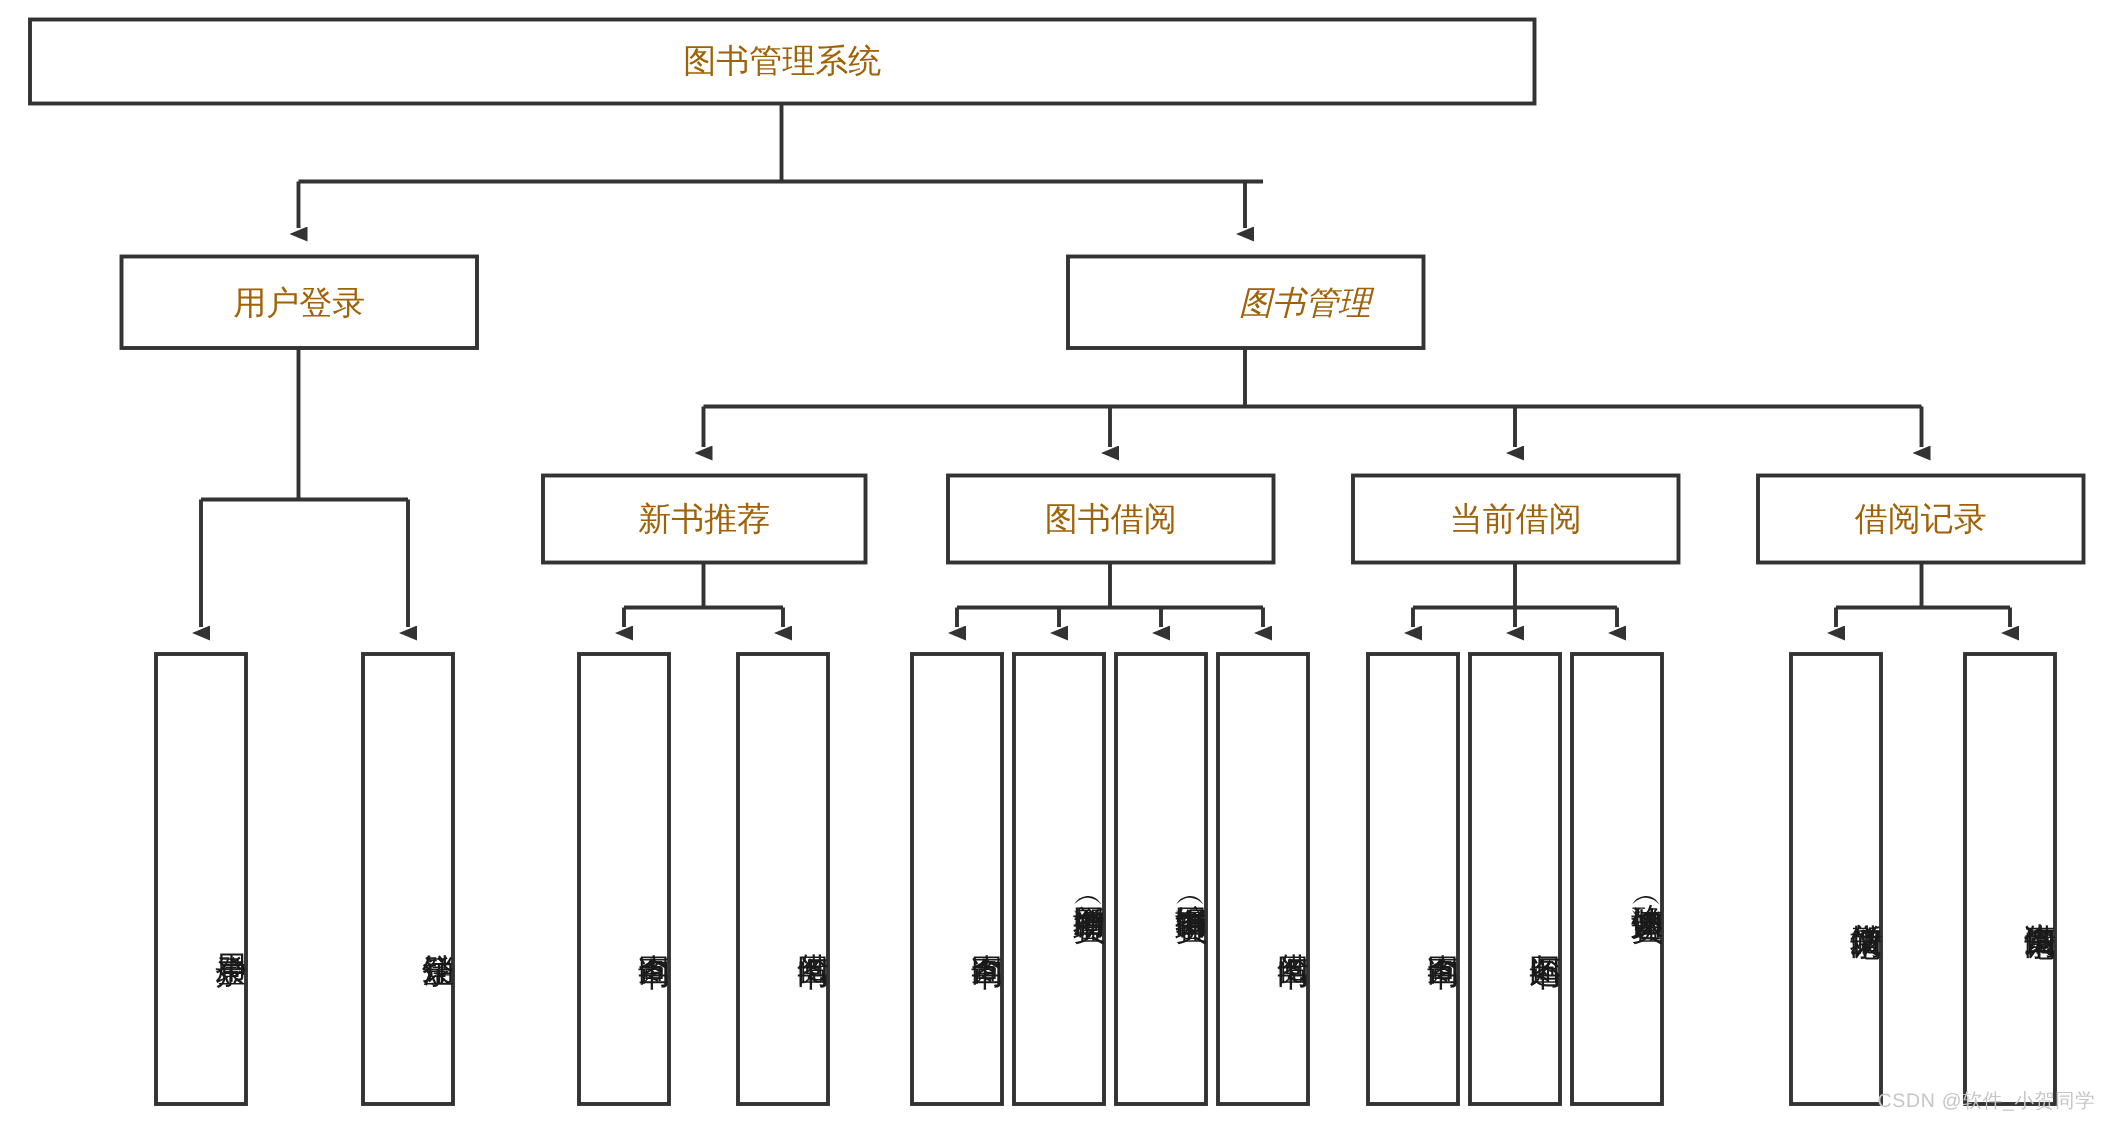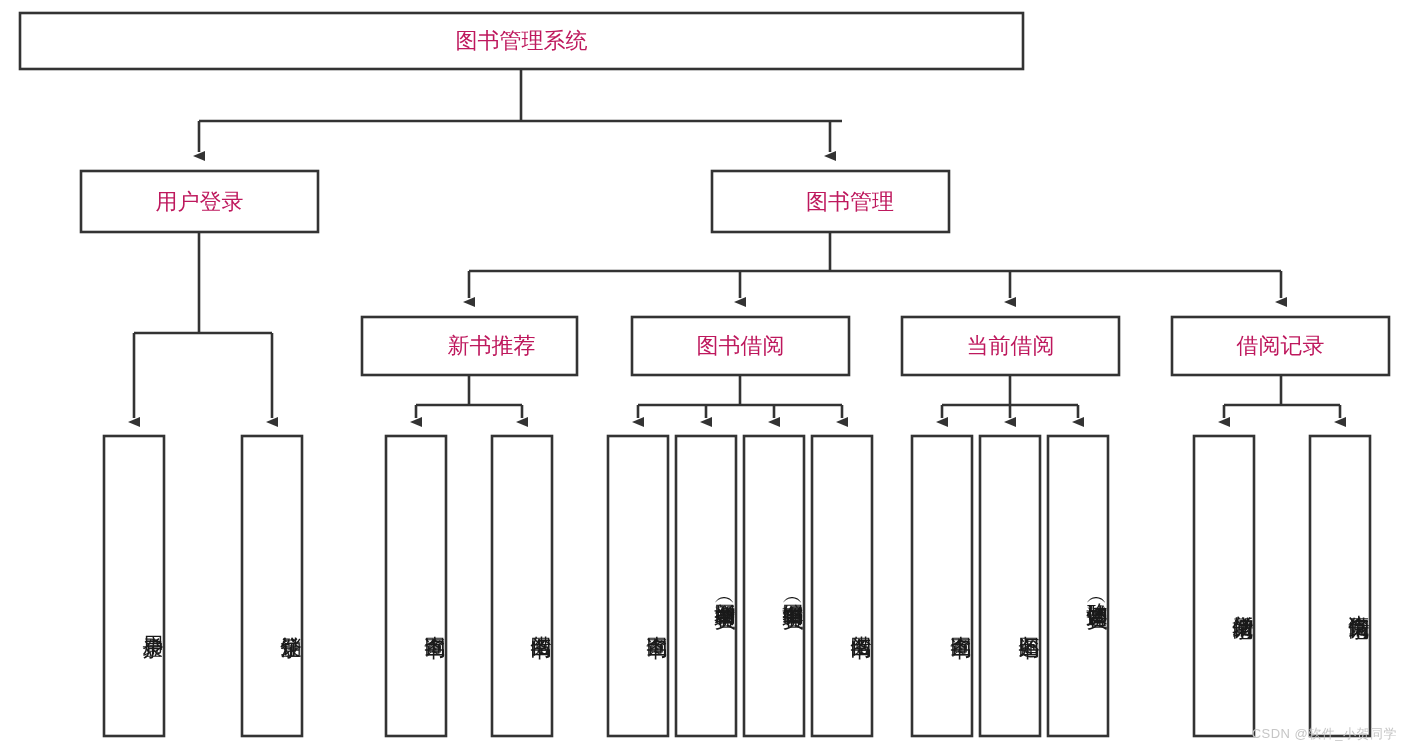--- a/index.html
+++ b/index.html
@@ -46,21 +46,21 @@
     display: flex;
     align-items: flex-start;
     justify-content: center;
     white-space: nowrap;
     pointer-events: none;
   }
   .hlabel {
     position: absolute;
     font-family: "Liberation Sans", "DejaVu Sans", sans-serif;
     font-size: 22px;
-    color: #be185d;
+    color: #a16207;
     display: flex;
     align-items: center;
     justify-content: center;
     white-space: nowrap;
     pointer-events: none;
   }
   .watermark {
     position: absolute;
     right: 8px;
     bottom: 4px;
@@ -151,23 +151,23 @@
     <rect class="node-box" x="980" y="436" width="60" height="300"></rect>
     <rect class="node-box" x="1048" y="436" width="60" height="300"></rect>
 
     <rect class="node-box" x="1194" y="436" width="60" height="300"></rect>
     <rect class="node-box" x="1310" y="436" width="60" height="300"></rect>
   </svg>
 
   <div class="hlabel" style="left:20px; top:13px; width:1003px; height:56px;">图书管理系统</div>
 
   <div class="hlabel" style="left:81px; top:171px; width:237px; height:61px;">用户登录</div>
-  <div class="hlabel" style="left:712px; top:171px; width:276px; height:61px;">图书管理</div>
+  <div class="hlabel" style="left:732px; top:171px; width:276px; height:61px;font-style:italic;">图书管理</div>
 
-  <div class="hlabel" style="left:362px; top:317px; width:215px; height:58px;padding-left:22px;">新书推荐</div>
+  <div class="hlabel" style="left:362px; top:317px; width:215px; height:58px;">新书推荐</div>
   <div class="hlabel" style="left:902px; top:317px; width:217px; height:58px;">当前借阅</div>
   <div class="hlabel" style="left:632px; top:317px; width:217px; height:58px;">图书借阅</div>
   <div class="hlabel" style="left:1172px; top:317px; width:217px; height:58px;">借阅记录</div>
 
   <div class="vlabel" style="left:104px; top:506px; width:60px; height:230px;">用户登录</div>
   <div class="vlabel" style="left:242px; top:506px; width:60px; height:230px;">注销登录</div>
 
   <div class="vlabel" style="left:386px; top:506px; width:60px; height:230px;">查询图书</div>
   <div class="vlabel" style="left:492px; top:506px; width:60px; height:230px;">借阅图书</div>
 

